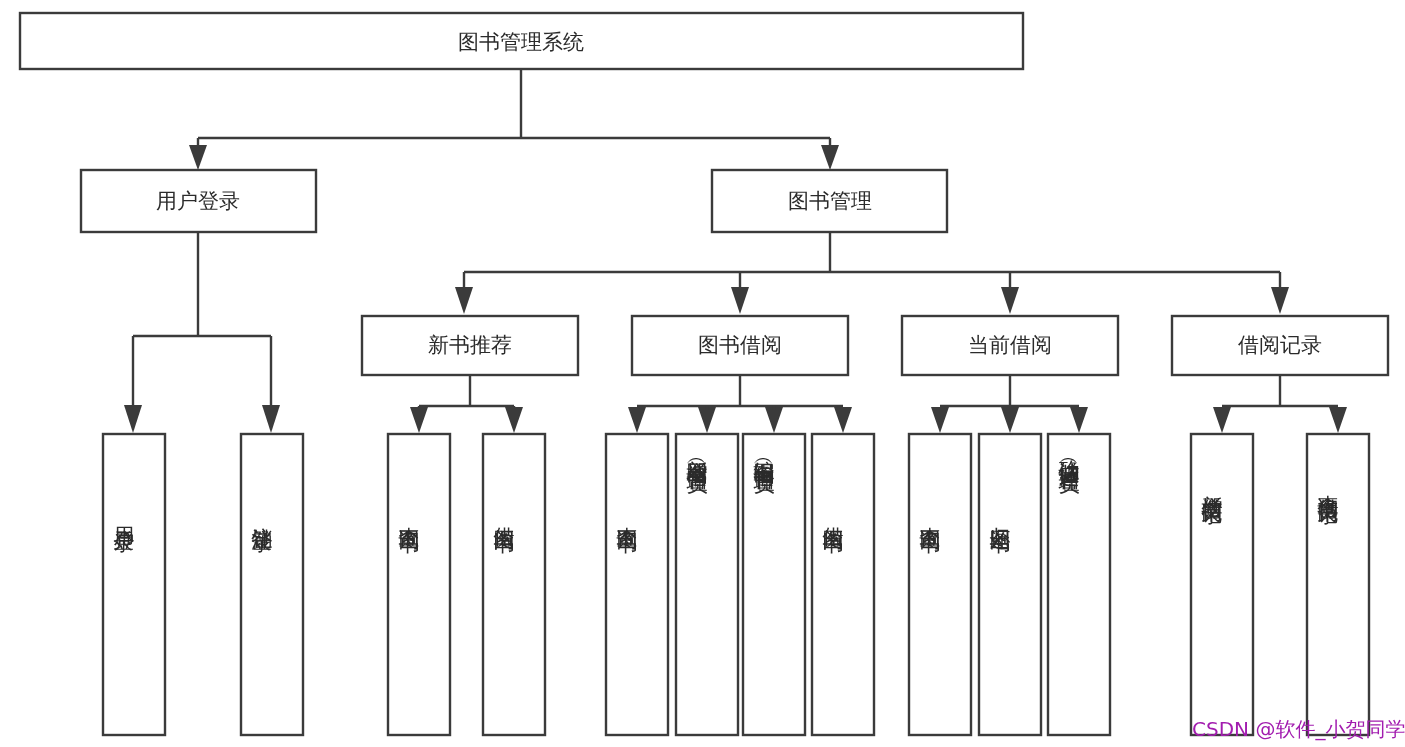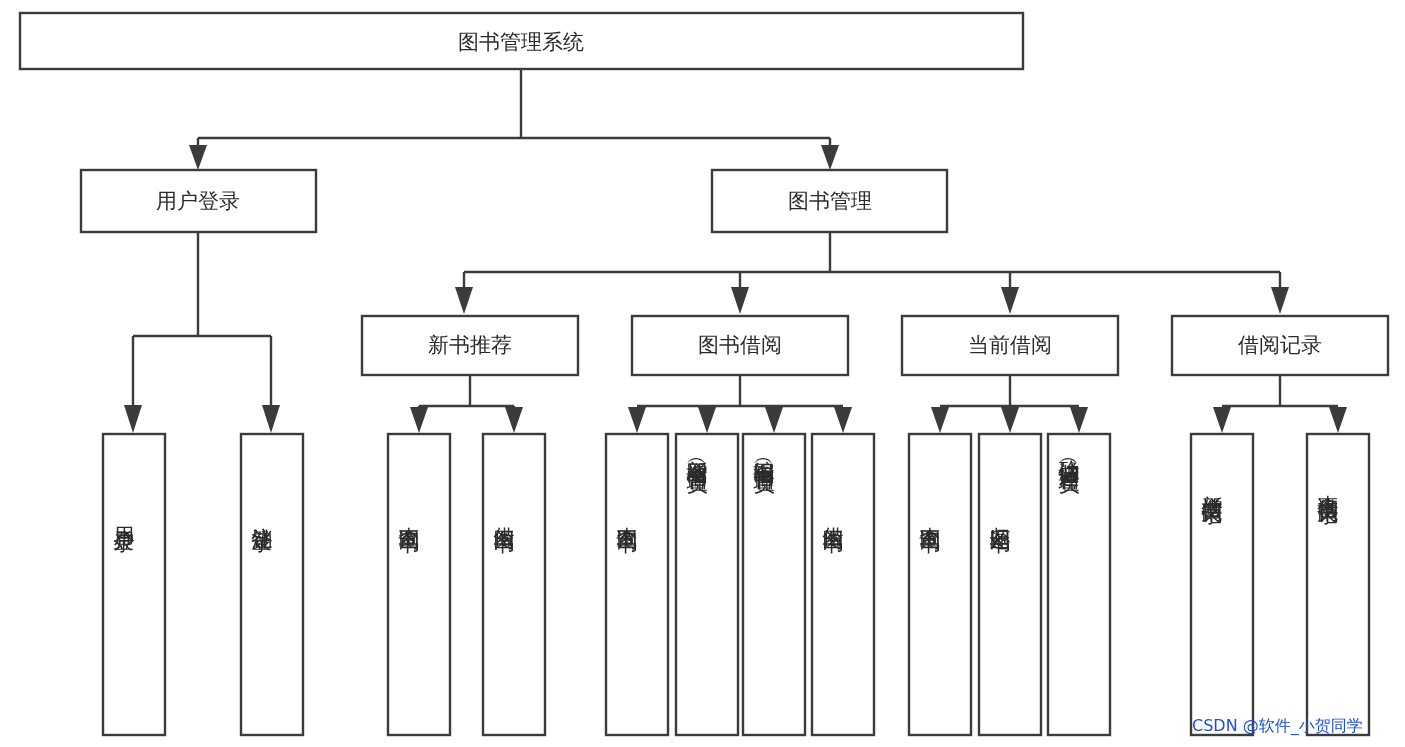--- a/index.html
+++ b/index.html
@@ -56,22 +56,22 @@
     text-orientation: upright;
     letter-spacing: 2px;
     line-height: 1;
     white-space: nowrap;
     pointer-events: none;
     user-select: none;
   }
   .watermark {
     position: absolute;
     font-family: "DejaVu Sans", "Liberation Sans", sans-serif;
-    font-size: 16px;
-    color: #1d4ed8;
+    font-size: 20px;
+    color: #a21caf;
     white-space: nowrap;
     user-select: none;
   }
 </style>
 </head>
 <body>
 
 <div id="diagram-root">
 
   <svg class="diagram-canvas" viewBox="0 0 1405 747">

